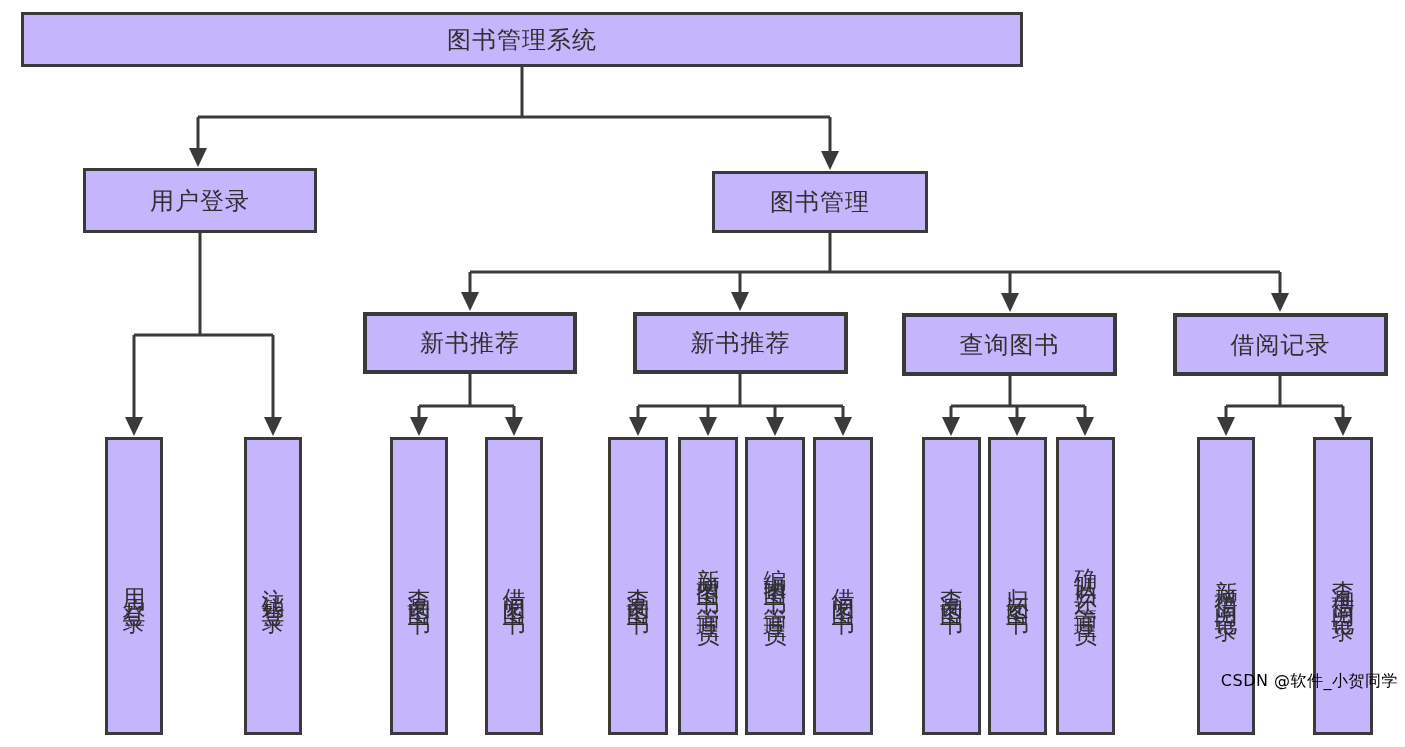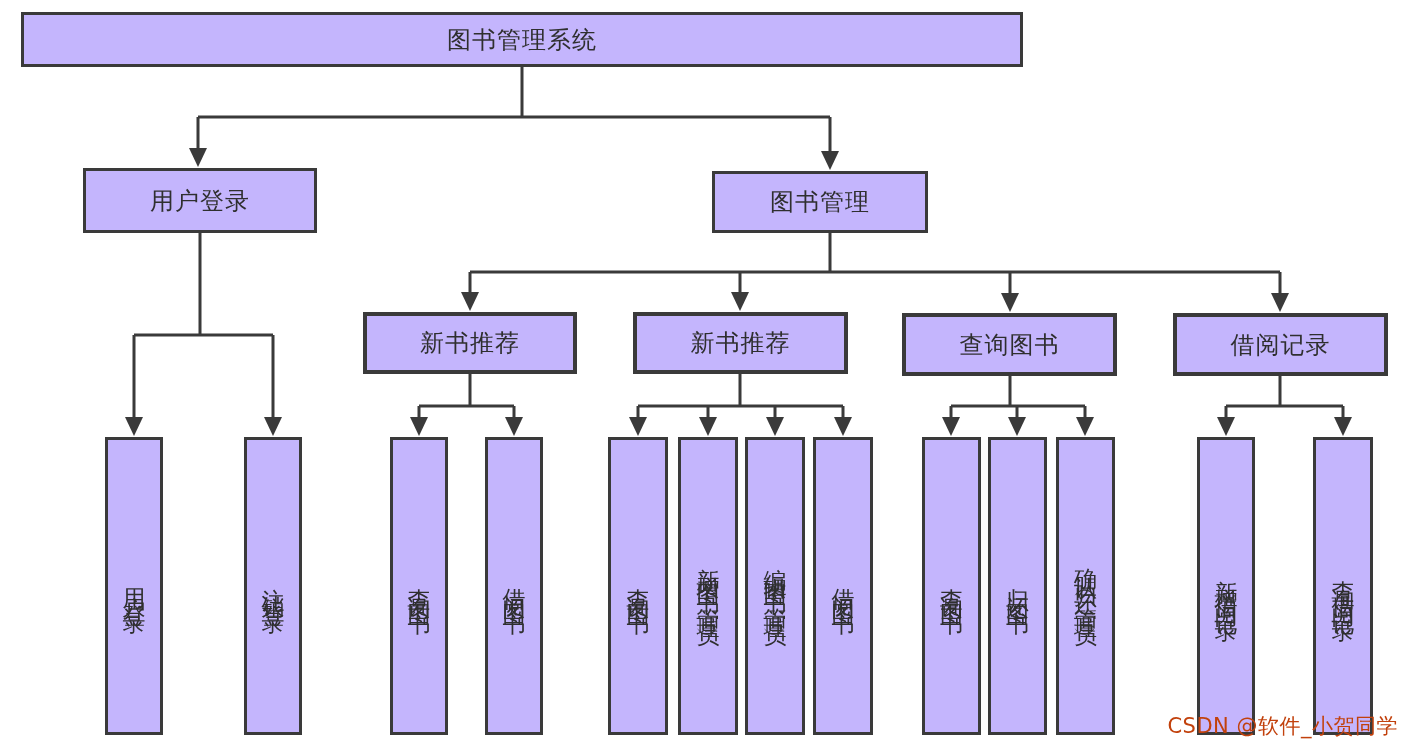--- a/index.html
+++ b/index.html
@@ -13,22 +13,22 @@
     box-sizing:border-box;display:flex;align-items:center;justify-content:center;
     z-index:2;
   }
   .hlabel{font-size:24px;letter-spacing:1px;white-space:nowrap;}
   .leaf span{
     writing-mode:vertical-rl;text-orientation:mixed;
     font-size:23px;letter-spacing:8px;line-height:1;white-space:nowrap;
   }
   .lvl3{border-width:4px;}
   .watermark{
-    position:absolute;right:7px;top:712px;z-index:3;
-    font-size:21px;color:#c2410c;letter-spacing:0.5px;white-space:nowrap;
+    position:absolute;right:7px;top:671px;z-index:3;
+    font-size:16px;color:#000000;letter-spacing:0.5px;white-space:nowrap;
   }
 </style>
 </head>
 <body>
 
 <div class="stage">
 
   <svg class="connectors" width="1405" height="747" viewBox="0 0 1405 747">
     <g stroke="#3a3a3a" stroke-width="3" fill="none">
       <path d="M522 67 V117 M198 117 H830 M198 117 V150 M830 117 V153"></path>

